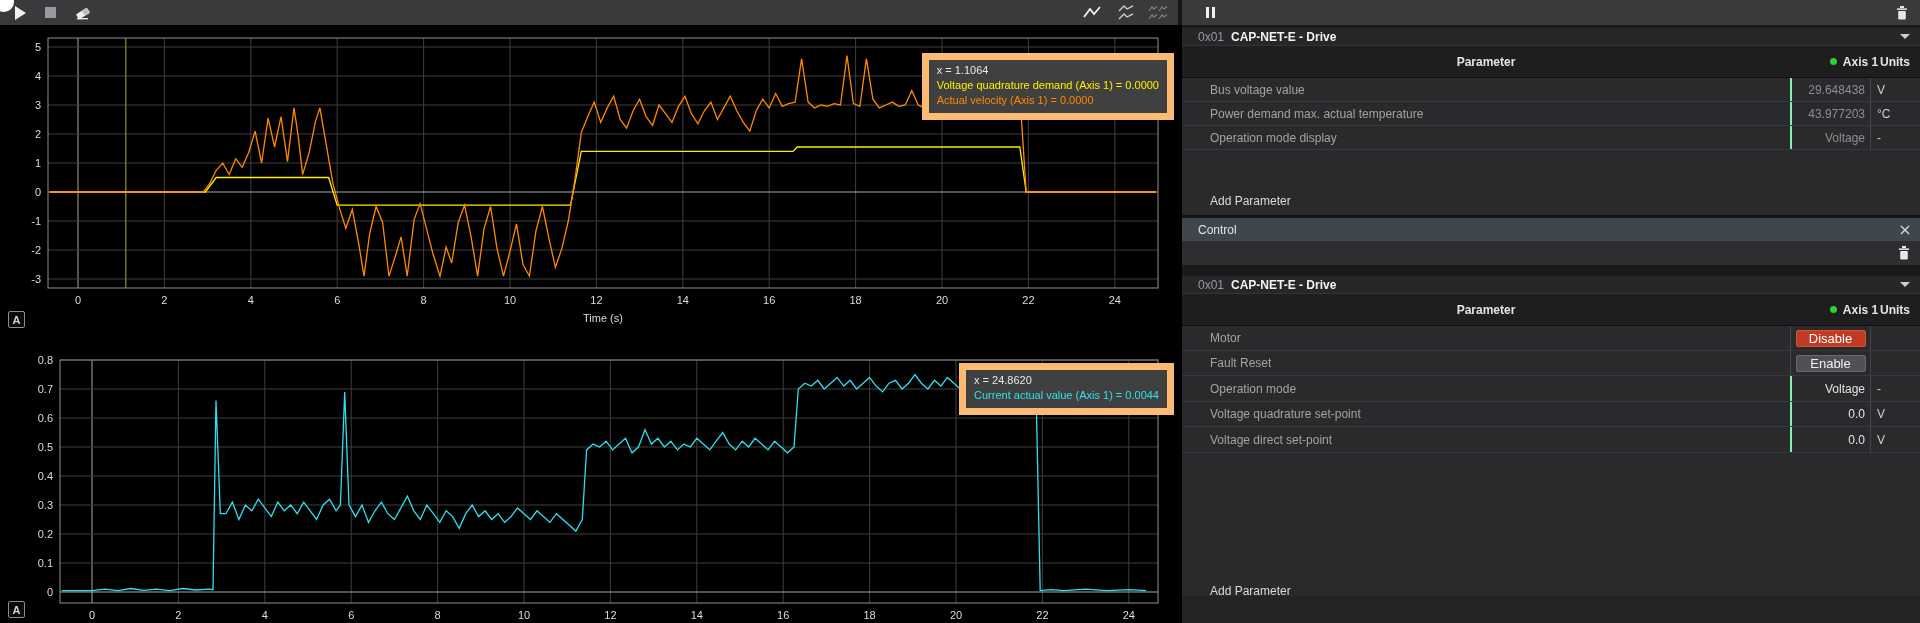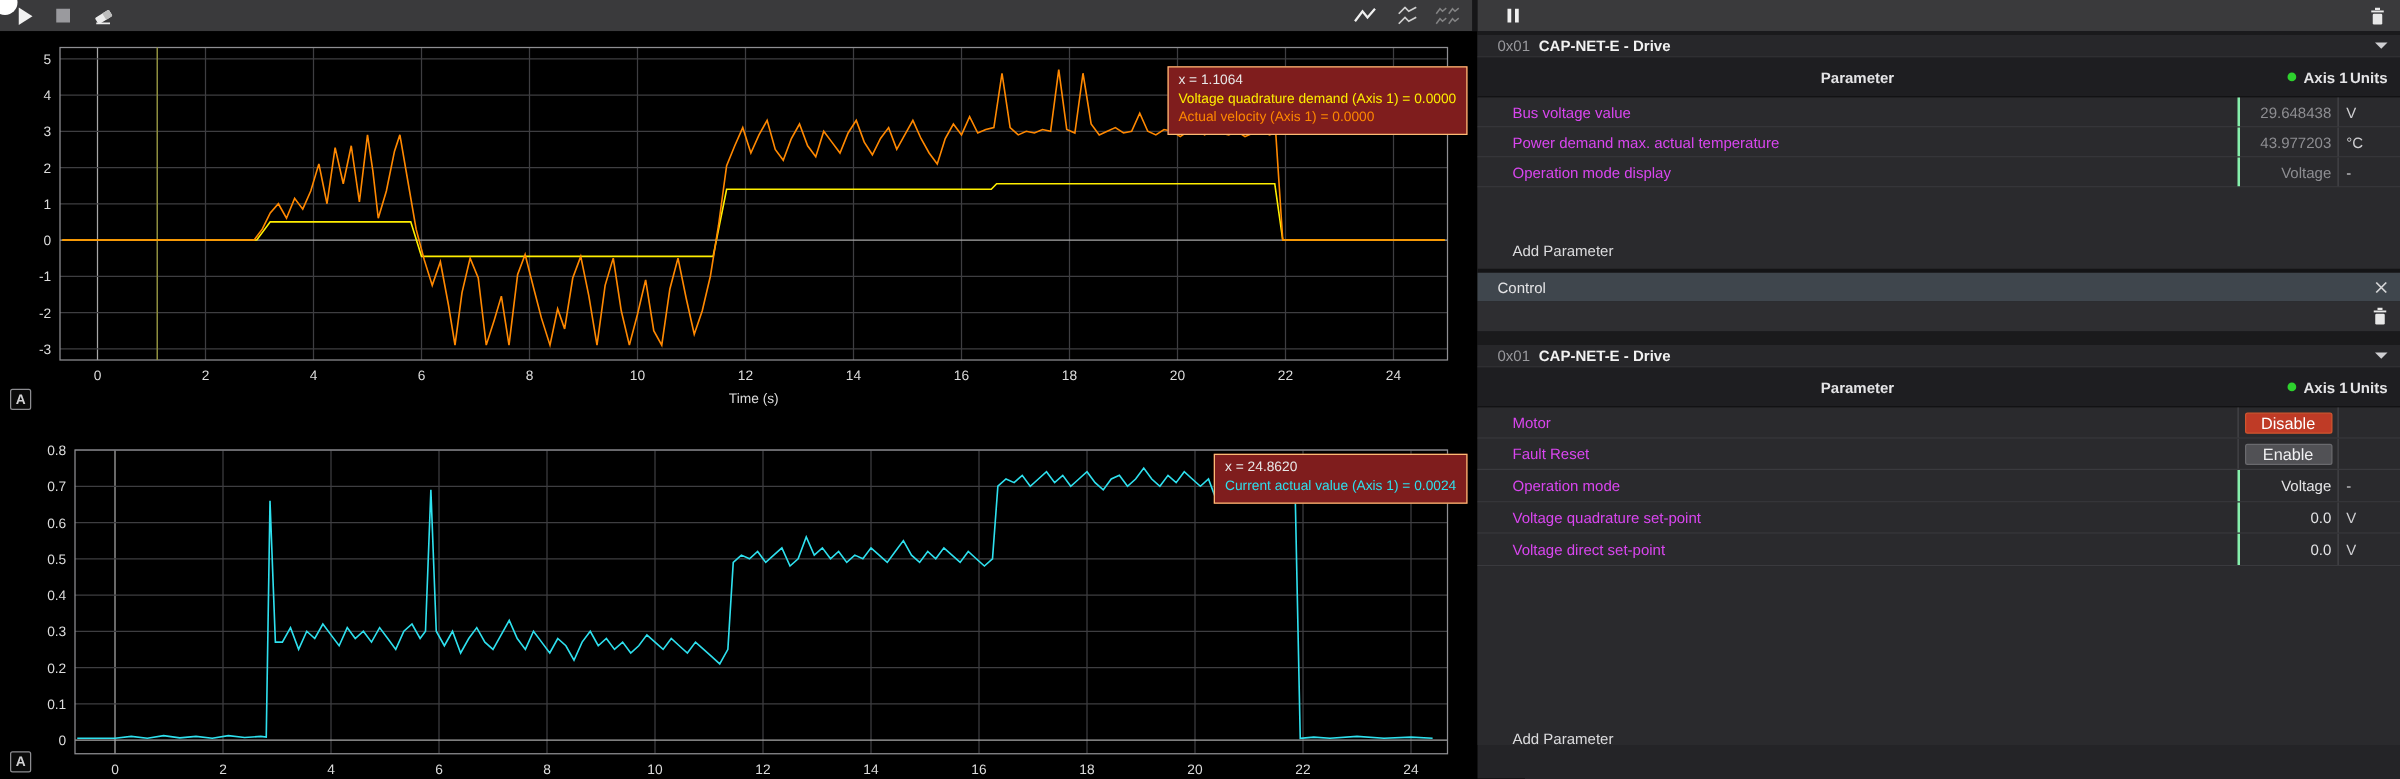--- a/index.html
+++ b/index.html
@@ -15,37 +15,37 @@
   .corner-dot{position:absolute;left:-6px;top:-8px;width:20px;height:20px;border-radius:50%;background:#fff;z-index:9;}
   .play-tri{width:0;height:0;border-left:11px solid #f2f2f2;border-top:7px solid transparent;border-bottom:7px solid transparent;}
   .stop-sq{width:11px;height:11px;background:#9a9a9e;}
   .spacer{flex:1;}
   .pause-bars{display:flex;gap:3px;}
   .pause-bars i{display:block;width:3px;height:11px;background:#f0f0f0;}
 
   
   #charts{position:absolute;left:0;top:25px;width:1178px;height:598px;background:#000;}
   svg text{font-family:"Liberation Sans",sans-serif;}
-  .chart-tip{position:absolute;right:4px;background:#7f1d1d;border:1px solid #fdba74;padding:3px 8px 5px 8px;font-size:11px;line-height:15px;white-space:nowrap;z-index:5;}
+  .chart-tip{position:absolute;right:4px;background:#404040;border:7px solid #fdba74;padding:3px 8px 5px 8px;font-size:11px;line-height:15px;white-space:nowrap;z-index:5;}
   .abtn{position:absolute;left:8px;width:17px;height:17px;border:1px solid #8d8d91;border-radius:2px;color:#d2d2d4;font-size:11px;font-weight:bold;display:flex;align-items:center;justify-content:center;background:#0a0a0a;}
 
   
   #panel{position:absolute;left:1182px;top:25px;width:738px;height:598px;background:#242427;color:#e4e4e6;font-size:12px;}
   .gap{background:#1a1a1c;}
   .devhead{height:18px;background:#27272a;display:flex;align-items:center;padding:0 10px 0 16px;border-bottom:1px solid #333336;}
   .devhead .addr{color:#9a9a9e;margin-right:7px;}
   .devhead .name{color:#f2f2f2;font-weight:bold;}
   .tri-down{width:0;height:0;border-left:5px solid transparent;border-right:5px solid transparent;border-top:5px solid #cfcfd2;margin-left:auto;}
   .phead{position:relative;height:32px;background:#1e1e21;border-bottom:1px solid #0f0f11;}
   .phead .c-param{position:absolute;left:0;top:0;width:608px;height:100%;display:flex;align-items:center;justify-content:center;font-weight:bold;}
   .phead .c-axis{position:absolute;left:632px;top:0;width:80px;height:100%;display:flex;align-items:center;justify-content:center;gap:6px;font-weight:bold;}
   .phead .c-units{position:absolute;left:688px;top:0;width:50px;height:100%;display:flex;align-items:center;justify-content:center;font-weight:bold;}
   .dot{width:7px;height:7px;border-radius:50%;background:#2ed12e;}
   .prow{position:relative;height:24px;background:#2a2a2d;border-bottom:1px solid #3a3a3e;}
-  .prow .plabel{position:absolute;left:28px;top:0;height:100%;display:flex;align-items:center;color:#d946ef;}
+  .prow .plabel{position:absolute;left:28px;top:0;height:100%;display:flex;align-items:center;color:#a3a3a3;}
   .prow .pvalue{position:absolute;left:608px;top:0;width:80px;height:100%;display:flex;align-items:center;justify-content:flex-end;padding-right:5px;border-left:2px solid #86efac;}
   .prow .punits{position:absolute;left:688px;top:0;width:50px;height:100%;display:flex;align-items:center;padding-left:6px;border-left:1px solid #46464a;color:#cfcfd2;}
   .muted{color:#8e8e92;}
   .filler{position:relative;background:#2a2a2d;}
   .addparam{position:absolute;left:28px;color:#dcdcde;cursor:default;}
   .ctlbar{height:23px;background:#3f464d;display:flex;align-items:center;padding:0 10px 0 16px;}
   .subbar{height:24px;background:#2e2e31;display:flex;align-items:center;justify-content:flex-end;padding:0 10px;}
   .vbtn{width:70px;height:17px;border-radius:2px;font-size:13px;color:#fff;display:flex;align-items:center;justify-content:center;cursor:default;}
   .vbtn.danger{background:#bf3b26;border:1px solid #d0552f;}
   .vbtn.neutral{background:#515155;border:1px solid #6a6a6e;color:#f0f0f2;}
@@ -227,21 +227,21 @@
       <text x="609" y="291" fill="#dcdcdc" font-size="11" text-anchor="middle">Time (s)</text>
     </svg>
 
   <div class="chart-tip" id="tip0" style="top:28px">
       <div style="color: rgb(232, 232, 232);">x = 1.1064</div>
       <div style="color: rgb(255, 238, 0);">Voltage quadrature demand (Axis 1) = 0.0000</div>
       <div style="color: rgb(255, 136, 0);">Actual velocity (Axis 1) = 0.0000</div>
     </div>
   <div class="chart-tip" id="tip1" style="top:338px">
       <div style="color: rgb(232, 232, 232);">x = 24.8620</div>
-      <div style="color: rgb(46, 224, 238);">Current actual value (Axis 1) = 0.0024</div>
+      <div style="color: rgb(46, 224, 238);">Current actual value (Axis 1) = 0.0044</div>
     </div>
 
   <div class="abtn" style="top:286px">A</div>
   <div class="abtn" style="top:576px">A</div>
 </div>
 
 <div id="panel">
   <div class="gap" style="height:3px"></div>
 
   <div class="devhead">

